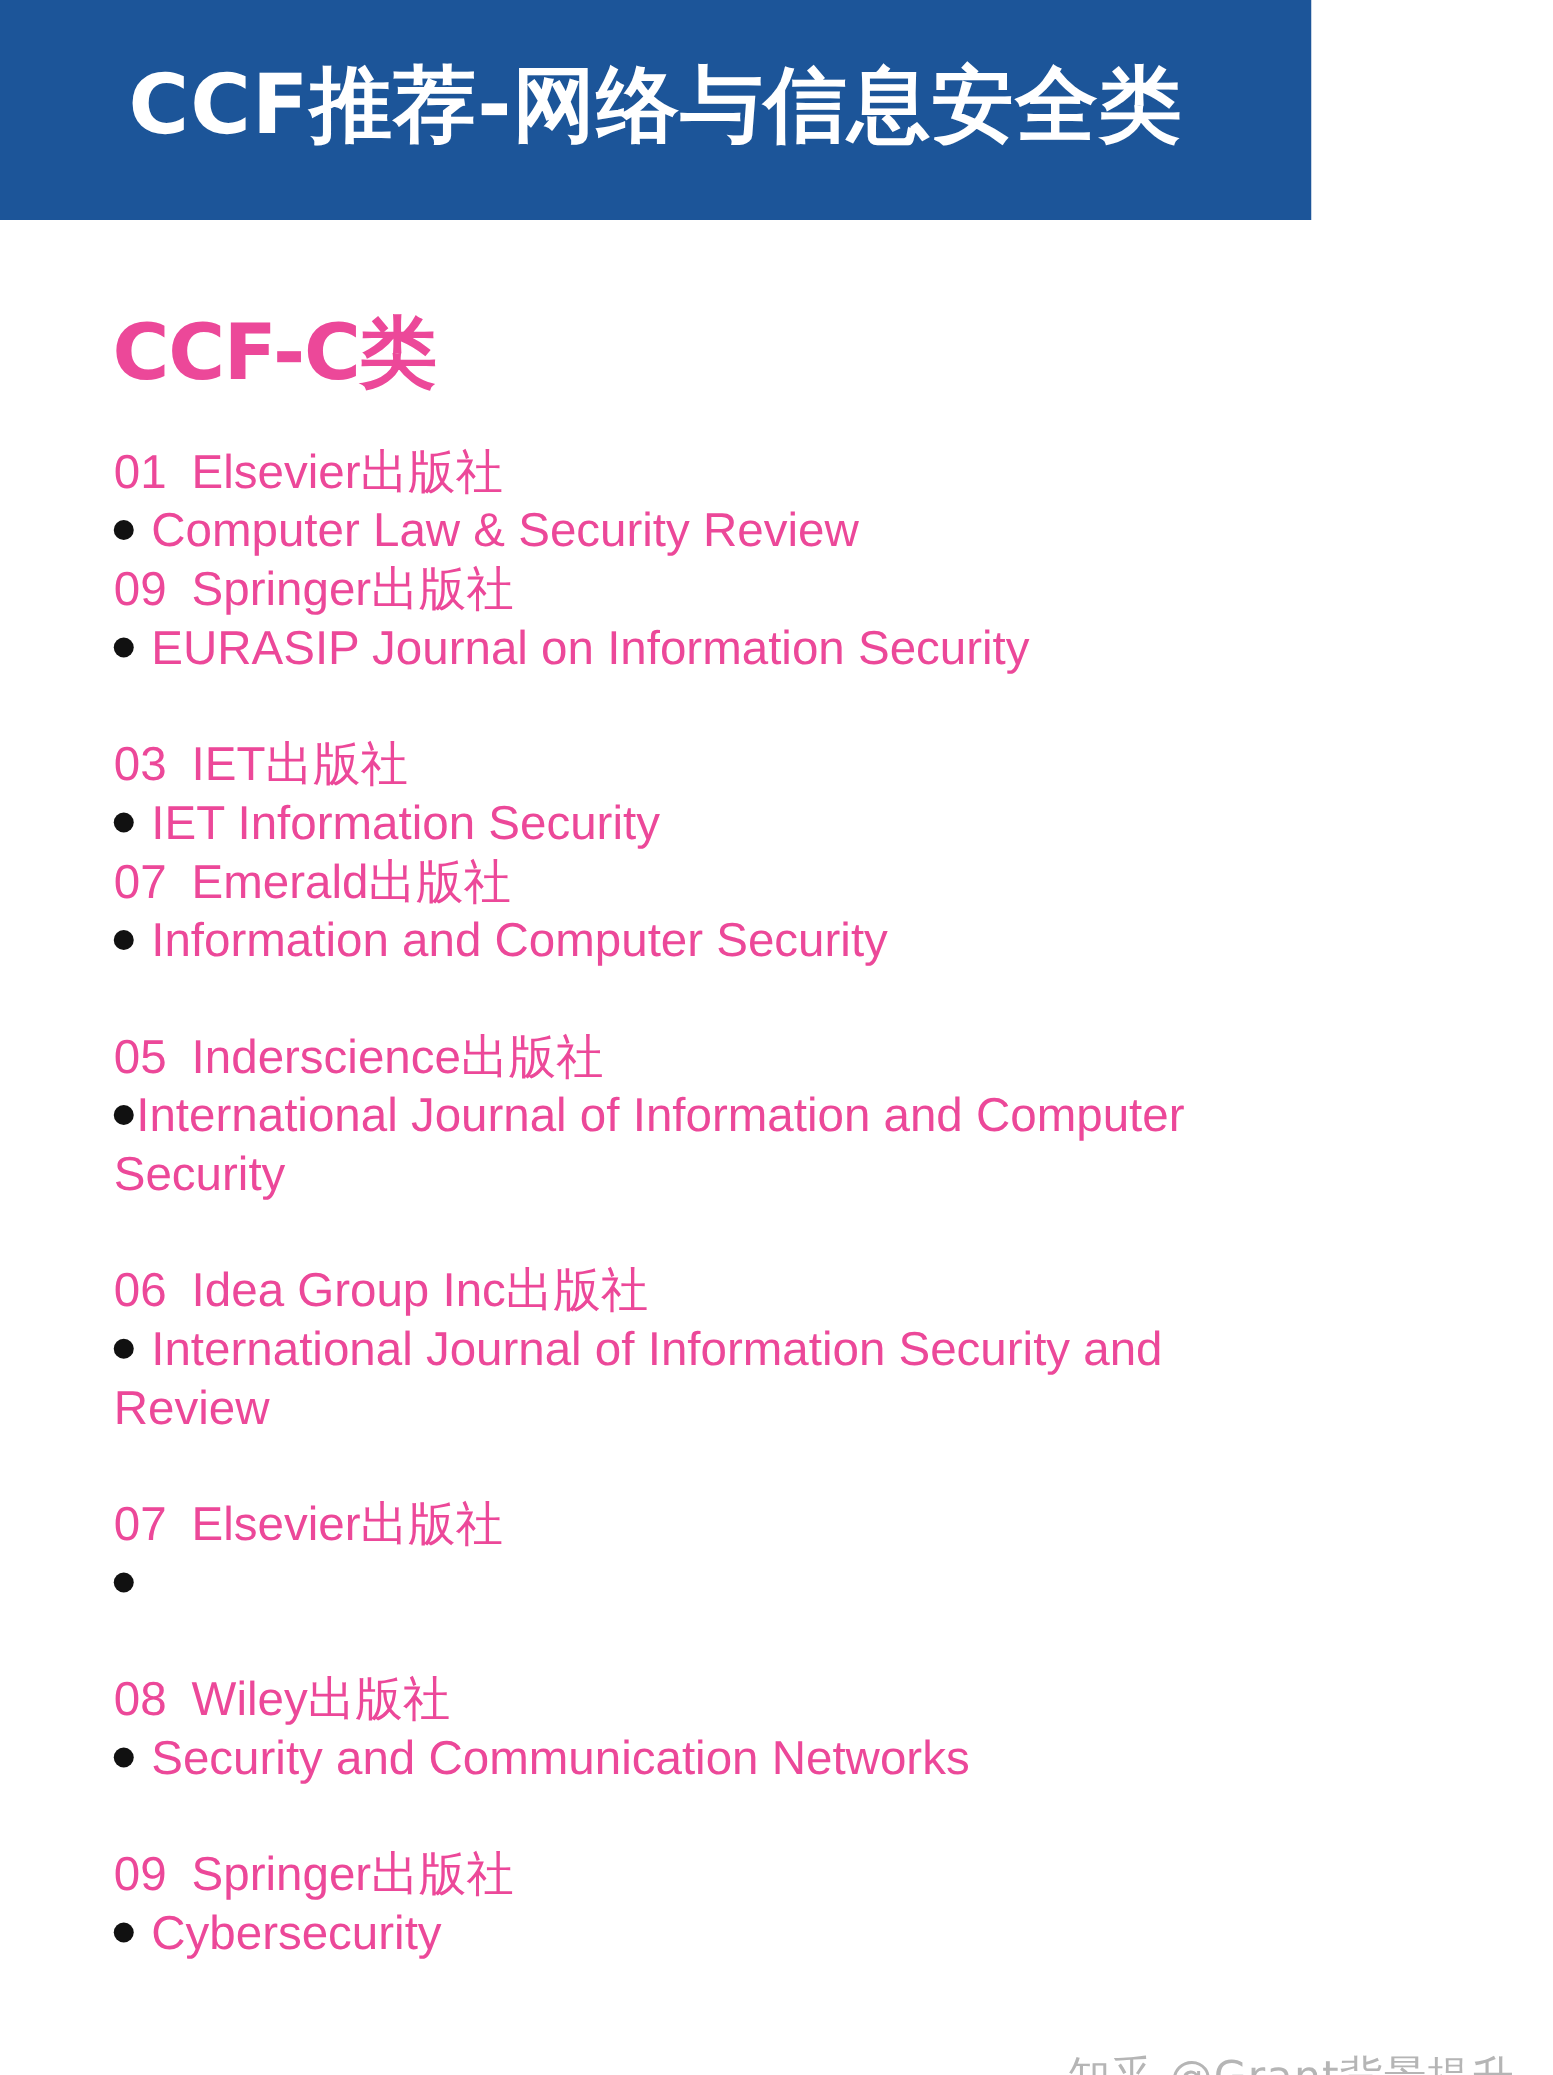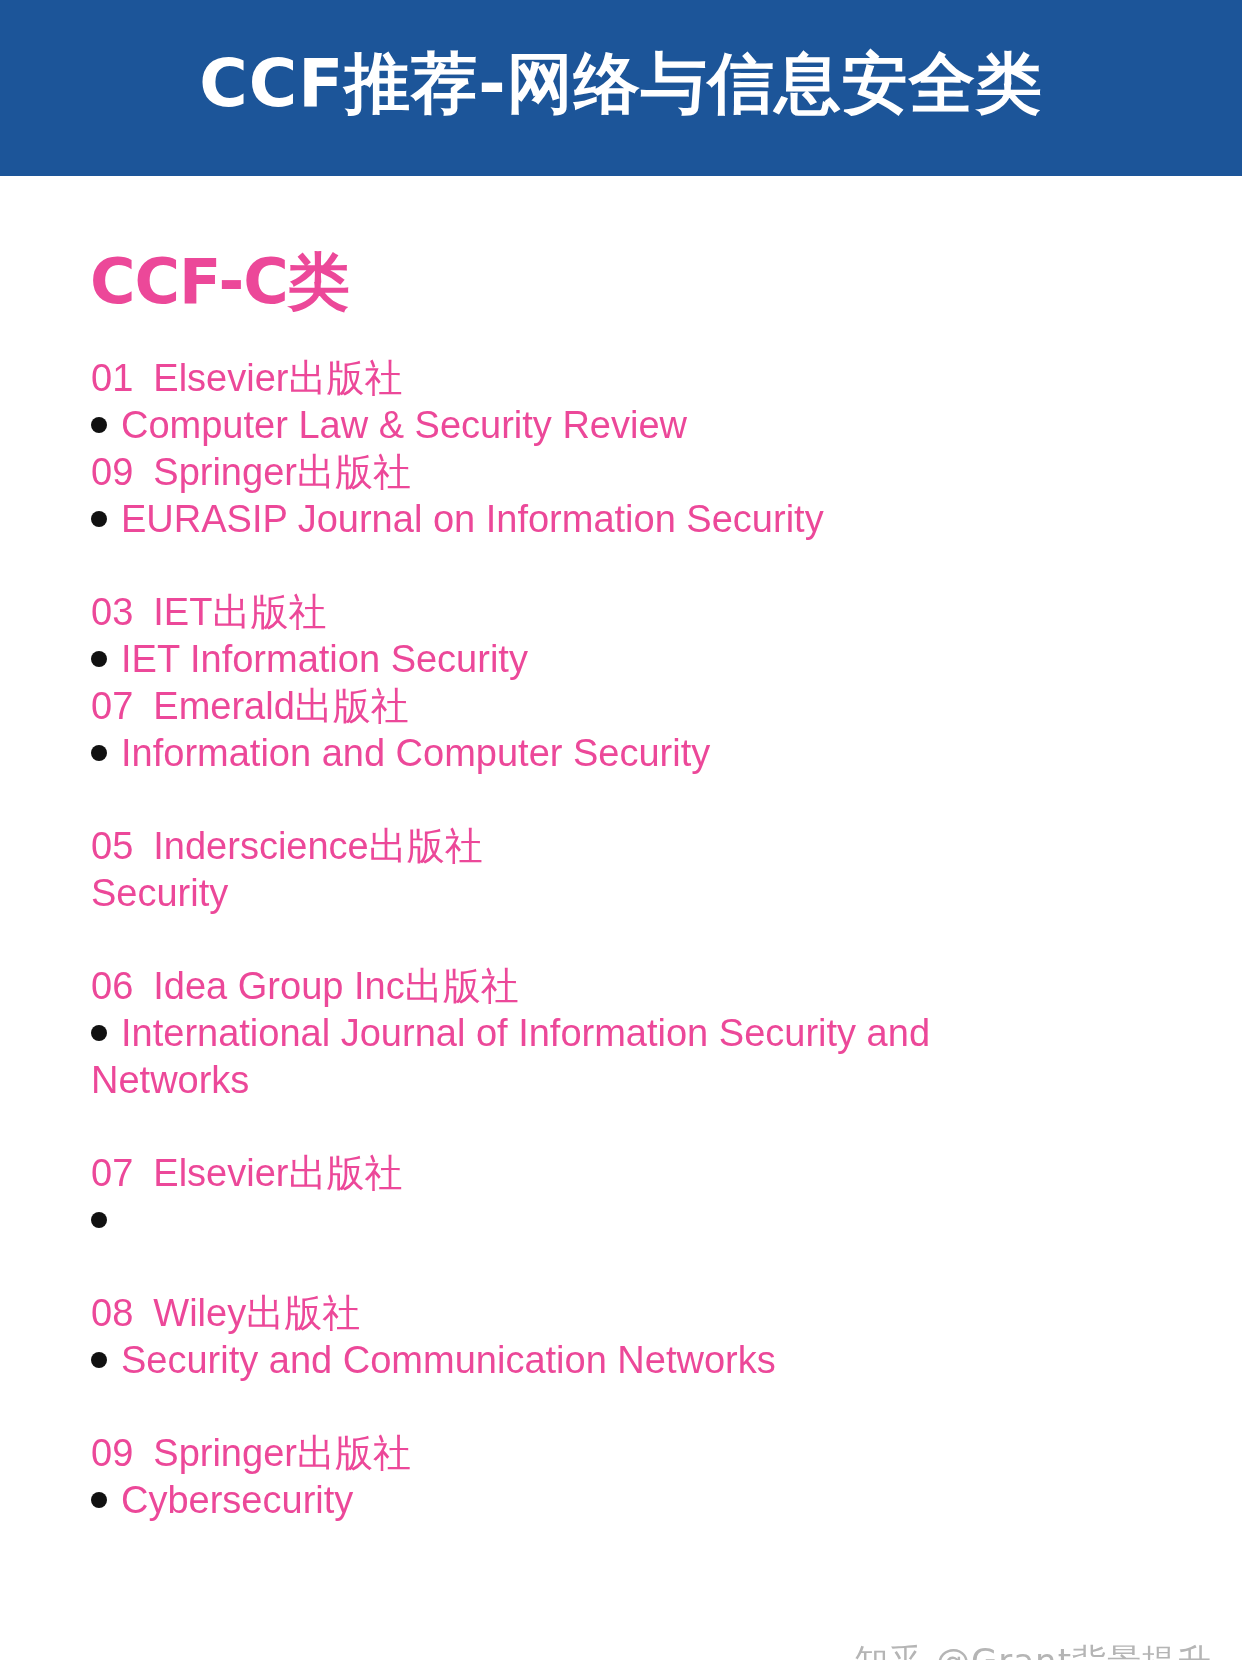--- a/index.html
+++ b/index.html
@@ -11,21 +11,21 @@
       width: 1242px;
       height: 1660px;
       position: relative;
       overflow: hidden;
       font-family: "Liberation Sans", "DejaVu Sans", sans-serif;
       color: #111111;
     }
     .header {
       position: absolute;
       left: 0; top: 0;
-      width: 1242px;
+      width: 1049px;
       height: 176px;
       background: #1c5599;
       display: flex;
       align-items: center;
       justify-content: center;
     }
     .header-title {
       color: #ffffff;
       font-weight: bold;
       font-size: 66px;
@@ -123,33 +123,36 @@
   <div class="line journal">
     <span class="bullet-dot"></span><span>Information and Computer Security</span>
   </div>
 
   <div class="gap"></div>
 
   <div class="line publisher">
     <span class="num">05</span><span>Inderscience出版社</span>
   </div>
   <div class="line journal">
+    <span class="bullet-dot tight"></span><span>International Journal of Information and Computer</span>
+  </div>
+  <div class="line journal">
     <span>Security</span>
   </div>
 
   <div class="gap"></div>
 
   <div class="line publisher">
     <span class="num">06</span><span>Idea Group Inc出版社</span>
   </div>
   <div class="line journal">
     <span class="bullet-dot"></span><span>International Journal of Information Security and</span>
   </div>
   <div class="line journal">
-    <span>Networks</span>
+    <span>Review</span>
   </div>
 
   <div class="gap"></div>
 
   <div class="line publisher">
     <span class="num">07</span><span>Elsevier出版社</span>
   </div>
   <div class="line journal">
     <span class="bullet-dot"></span>
   </div>

